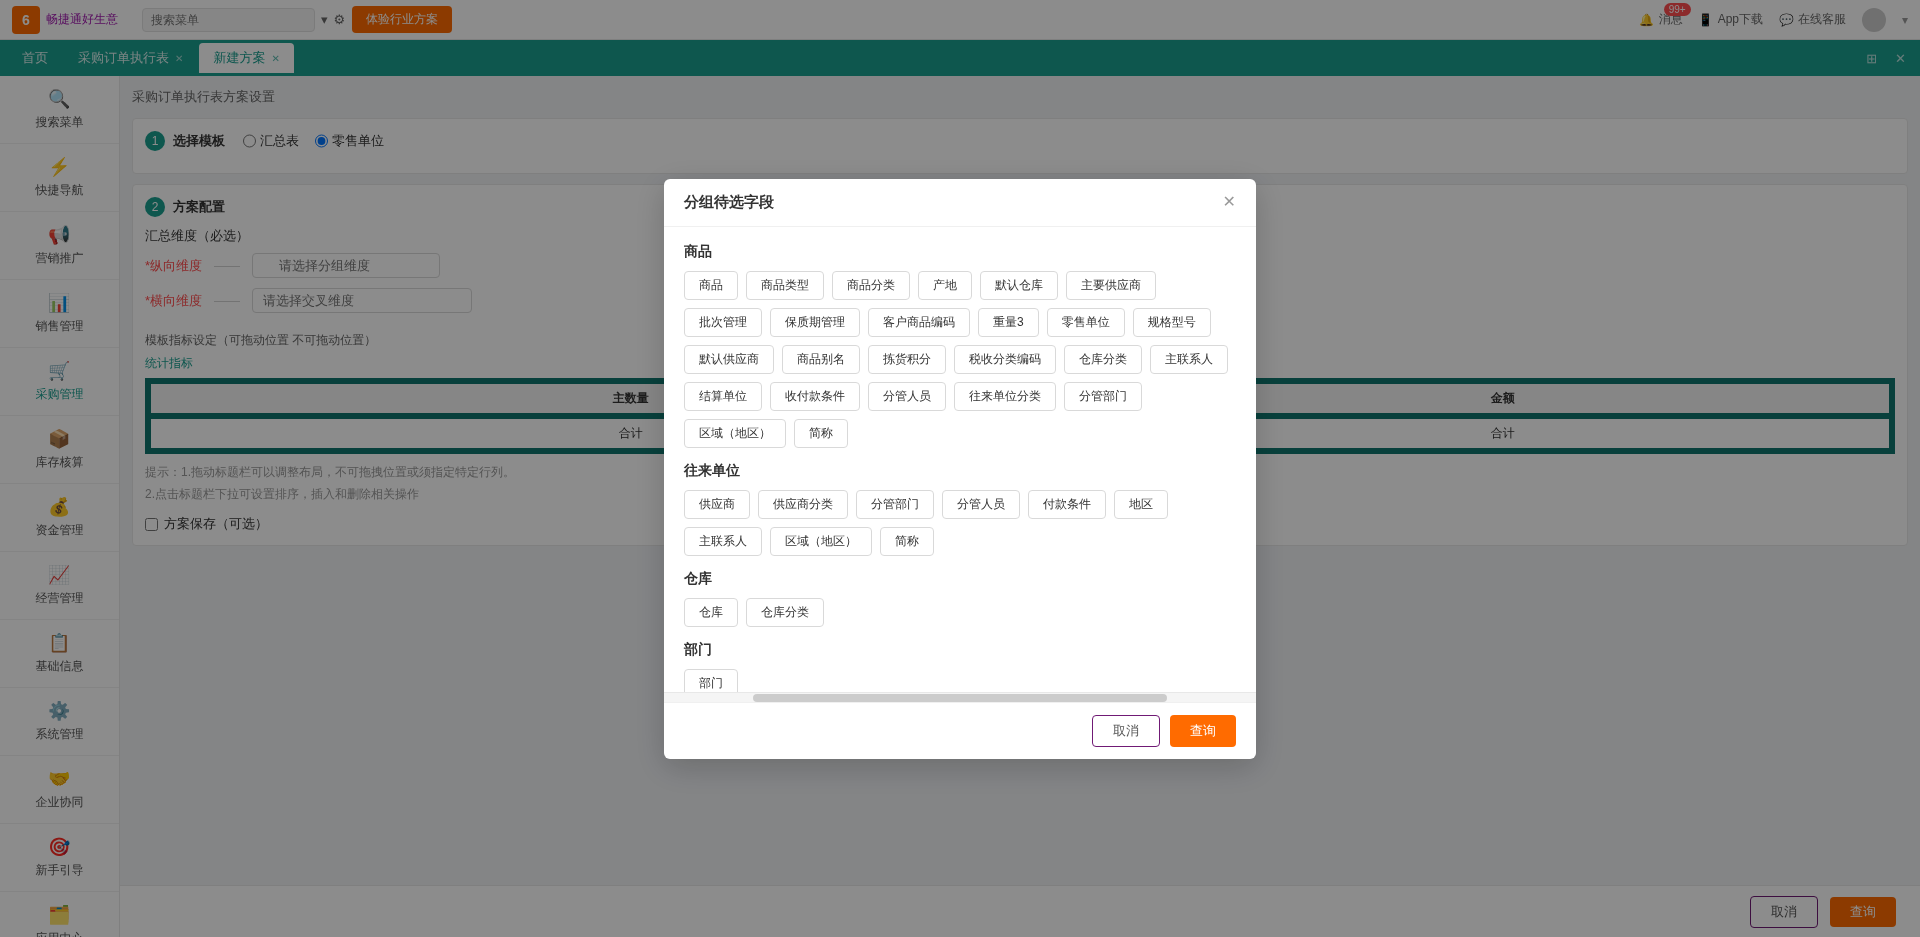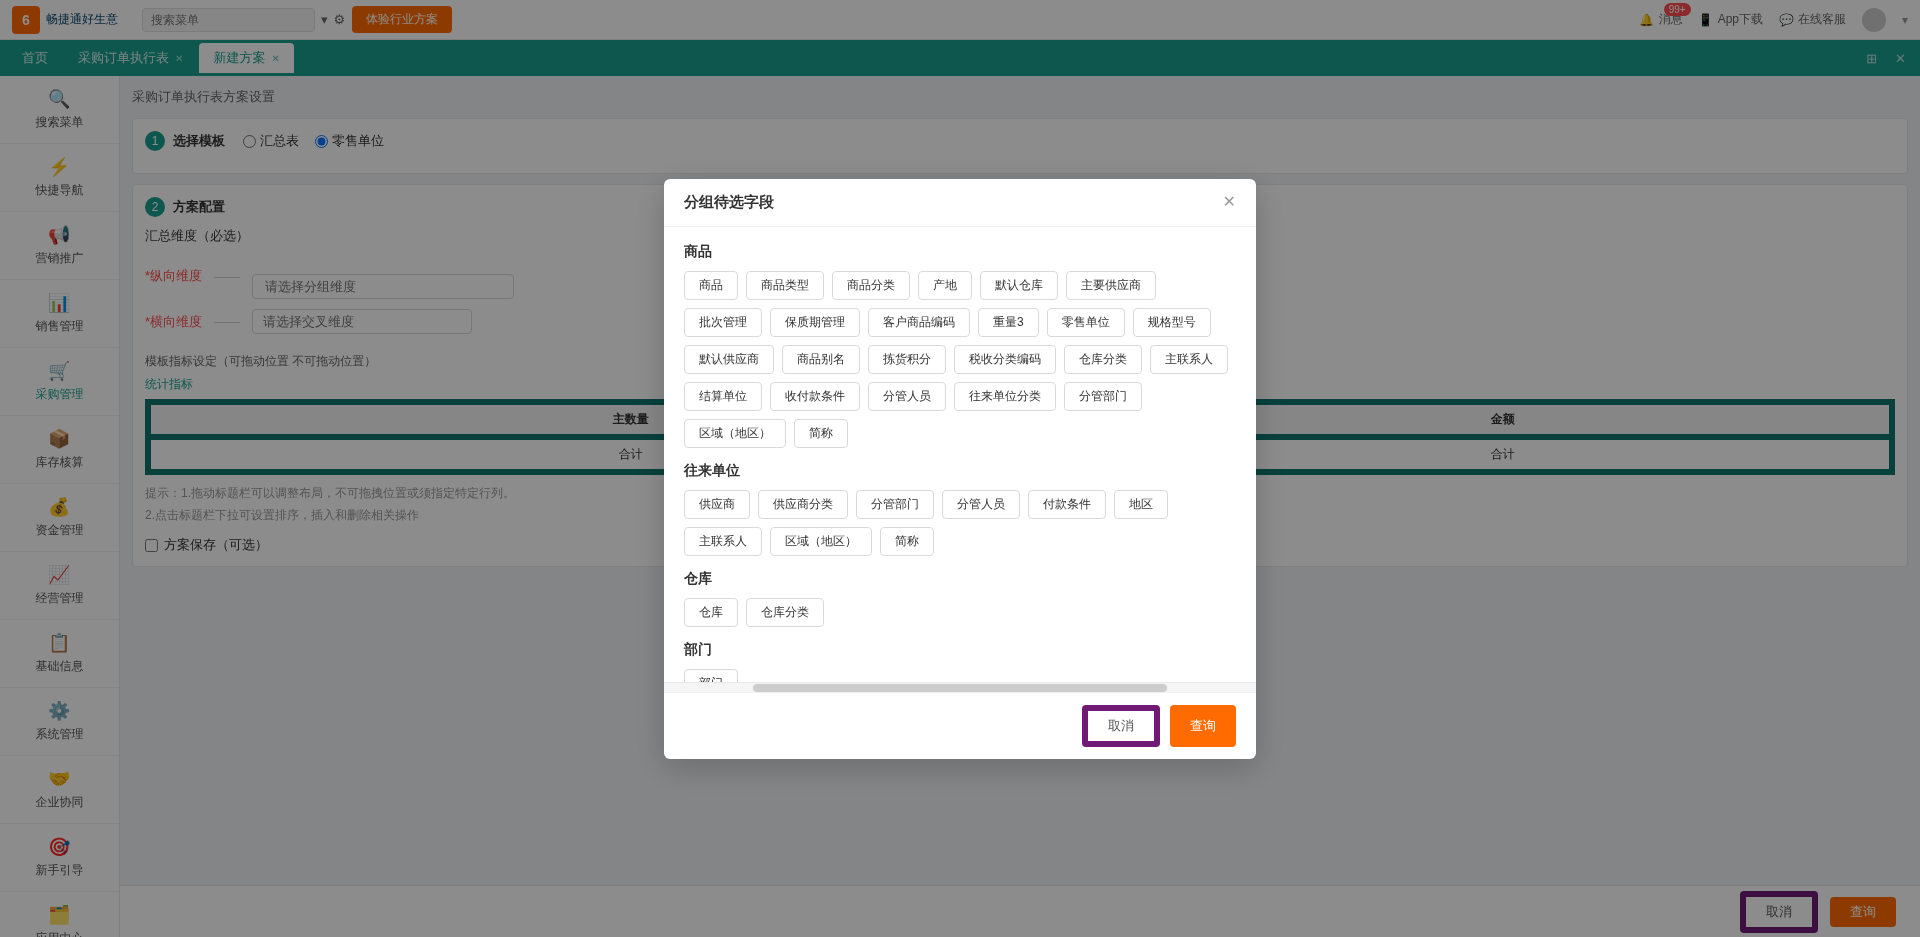--- a/index.html
+++ b/index.html
@@ -27,21 +27,21 @@
       height: 28px;
       background: #ff6b00;
       border-radius: 4px;
       display: flex;
       align-items: center;
       justify-content: center;
       color: white;
       font-size: 14px;
       font-weight: bold;
     }
-    .logo-text { font-size: 12px; color: #0c4a6e; line-height: 1.2; }
+    .logo-text { font-size: 12px; color: #a21caf; line-height: 1.2; }
     .search-bar-wrap {
       display: flex;
       align-items: center;
       flex: 1;
       max-width: 200px;
       margin-left: 10px;
     }
     .search-bar {
       background: #f5f5f5;
       border: 1px solid #e0e0e0;
@@ -187,21 +187,21 @@
       background: #1a9e8f;
       color: white;
       border-radius: 50%;
       display: flex;
       align-items: center;
       justify-content: center;
       font-size: 12px;
     }
     .section-title { font-size: 13px; font-weight: bold; color: #333; }
     .radio-group { display: flex; gap: 16px; align-items: center; margin-left: 10px; }
-    .radio-item { display: flex; align-items: center; gap: 4px; font-size: 13px; cursor: pointer; }
+    .radio-item { display: flex; gap: 4px; font-size: 13px; cursor: pointer; }
 
     
     .stats-table {
       width: 100%;
       border-collapse: collapse;
       font-size: 12px;
     }
     .stats-table th, .stats-table td {
       border: 6px solid #0f766e;
       padding: 6px 10px;
@@ -297,21 +297,21 @@
       height: 8px;
       background: #ccc;
       border-radius: 4px;
       width: 70%;
       margin: 1px auto;
     }
 
     
     .btn-cancel {
       background: #fff;
-      border: 6px solid #701a75;
+      border: 1px solid #701a75;
       border-radius: 4px;
       padding: 6px 20px;
       font-size: 13px;
       cursor: pointer;
       color: #555;
     }
     .btn-confirm {
       background: #ff6b00;
       border: none;
       border-radius: 4px;
@@ -467,21 +467,21 @@
 
     <div class="section-card">
       <div class="section-header">
         <div class="section-number">2</div>
         <span class="section-title">方案配置</span>
       </div>
       <div style="margin-bottom:8px;font-size:13px;color:#333;">汇总维度（必选）</div>
       <div style="display:flex;align-items:center;gap:12px;margin-bottom:10px;">
         <span style="color:#ff4d4f;font-size:13px;">*纵向维度</span>
         <span style="color:#ccc;">——</span>
-        <input style="border: 1px solid rgb(217, 217, 217); border-radius: 4px; padding: 4px 12px; font-size: 13px; width: 262px; color: rgb(153, 153, 153); margin-top: 21px;" type="text" placeholder="请选择分组维度">
+        <input style="border: 1px solid rgb(217, 217, 217); border-radius: 4px; padding: 4px 26px; font-size: 13px; width: 188px; color: rgb(153, 153, 153);" type="text" placeholder="请选择分组维度">
       </div>
       <div style="display:flex;align-items:center;gap:12px;margin-bottom:14px;">
         <span style="color:#ff4d4f;font-size:13px;">*横向维度</span>
         <span style="color:#ccc;">——</span>
         <input style="border: 1px solid rgb(217, 217, 217); border-radius: 4px; padding: 4px 10px; font-size: 13px; width: 220px; color: rgb(153, 153, 153);" type="text" placeholder="请选择交叉维度">
       </div>
       <div style="font-size:12px;color:#666;margin-bottom:6px;margin-top:19px;">模板指标设定（可拖动位置 不可拖动位置）</div>
       <div style="font-size:12px;color:#1a9e8f;margin-bottom:6px;">统计指标</div>
       <table class="stats-table">
         <thead>

